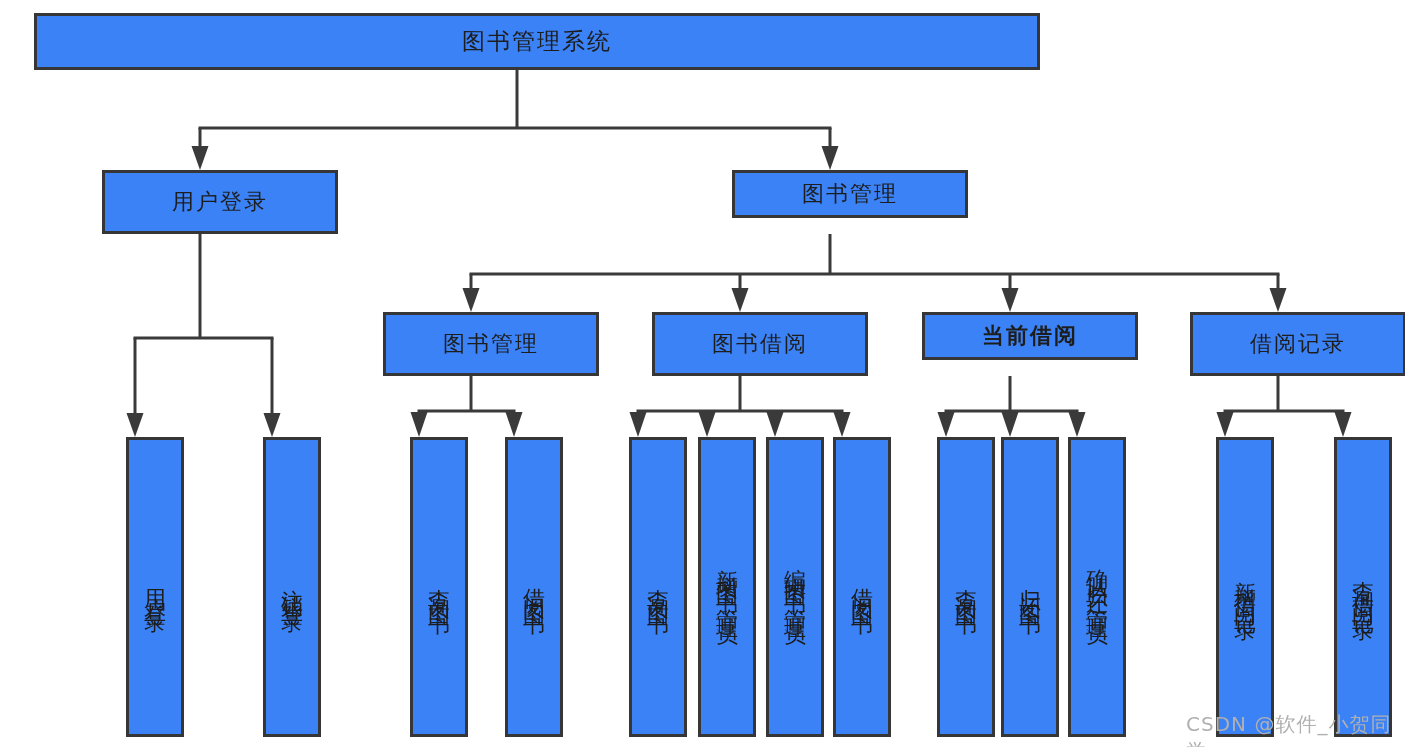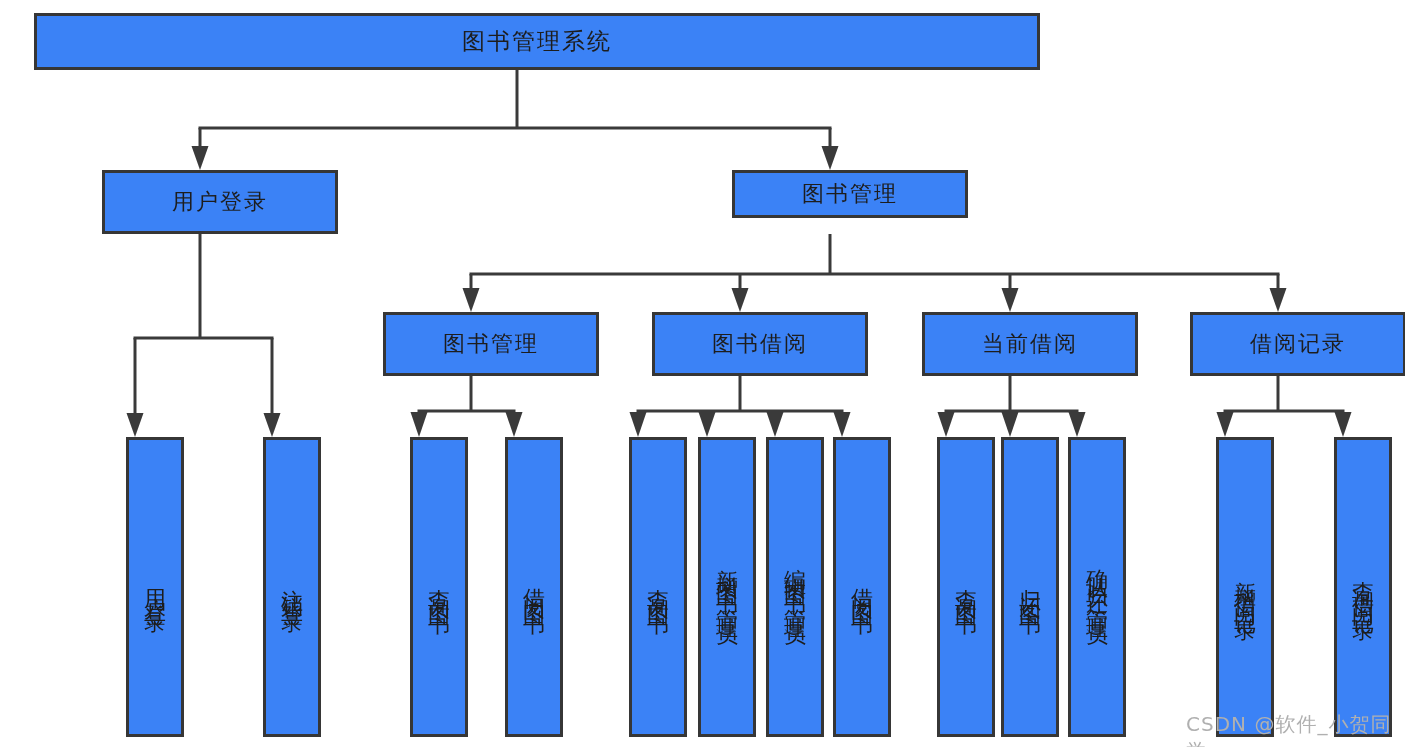--- a/index.html
+++ b/index.html
@@ -49,21 +49,21 @@
     letter-spacing: 8px;
     font-size: 22px;
     white-space: normal;
   }
   
   #n-root { left: 14px;   top: 13px;  width: 1006px; height: 57px; }
   #n-l2-0 { left: 82px;   top: 170px; width: 236px;  height: 64px; }
   #n-l2-1 { left: 712px;  top: 170px; width: 236px;  height: 48px; }
   #n-l3-0 { left: 363px;  top: 312px; width: 216px;  height: 64px; }
   #n-l3-1 { left: 632px;  top: 312px; width: 216px;  height: 64px; }
-  #n-l3-2 { left: 902px;  top: 312px; width: 216px;  height: 64px; }
+  #n-l3-2 { left: 902px;  top: 312px; width: 216px;  height: 48px; font-weight: bold; }
   #n-l3-3 { left: 1170px; top: 312px; width: 216px;  height: 64px; }
   
   #n-leaf-00 { left: 106px; }
   #n-leaf-01 { left: 243px; }
   #n-leaf-10 { left: 390px; }
   #n-leaf-11 { left: 485px; }
   #n-leaf-20 { left: 609px; }
   #n-leaf-21 { left: 678px; }
   #n-leaf-22 { left: 746px; }
   #n-leaf-23 { left: 813px; }

